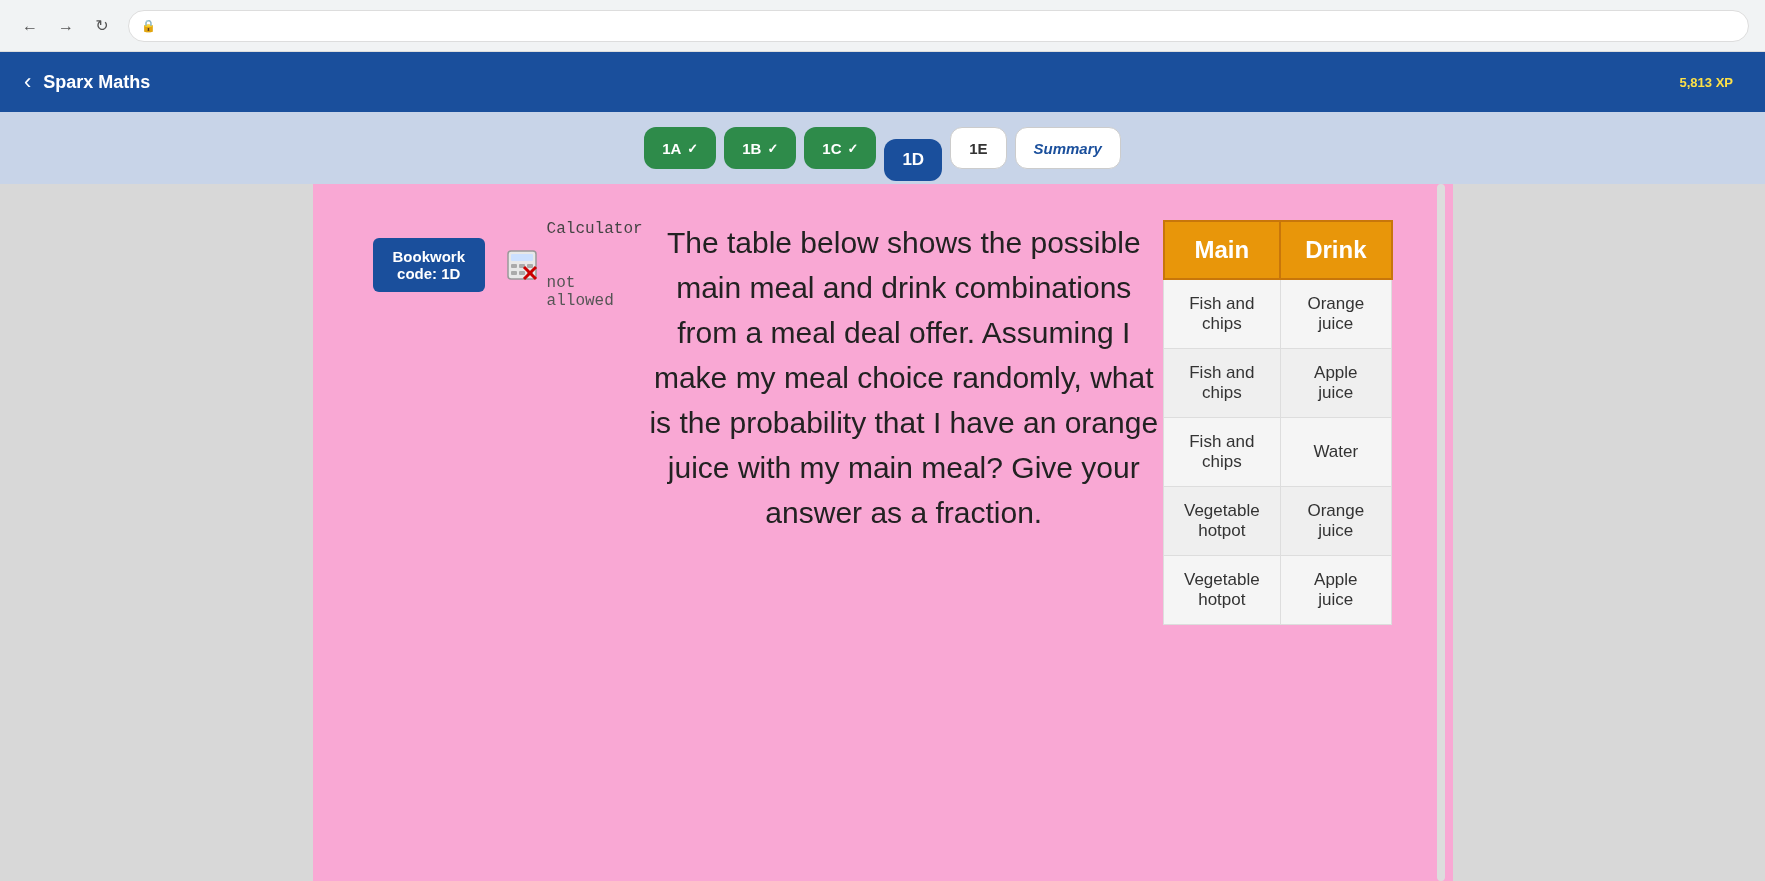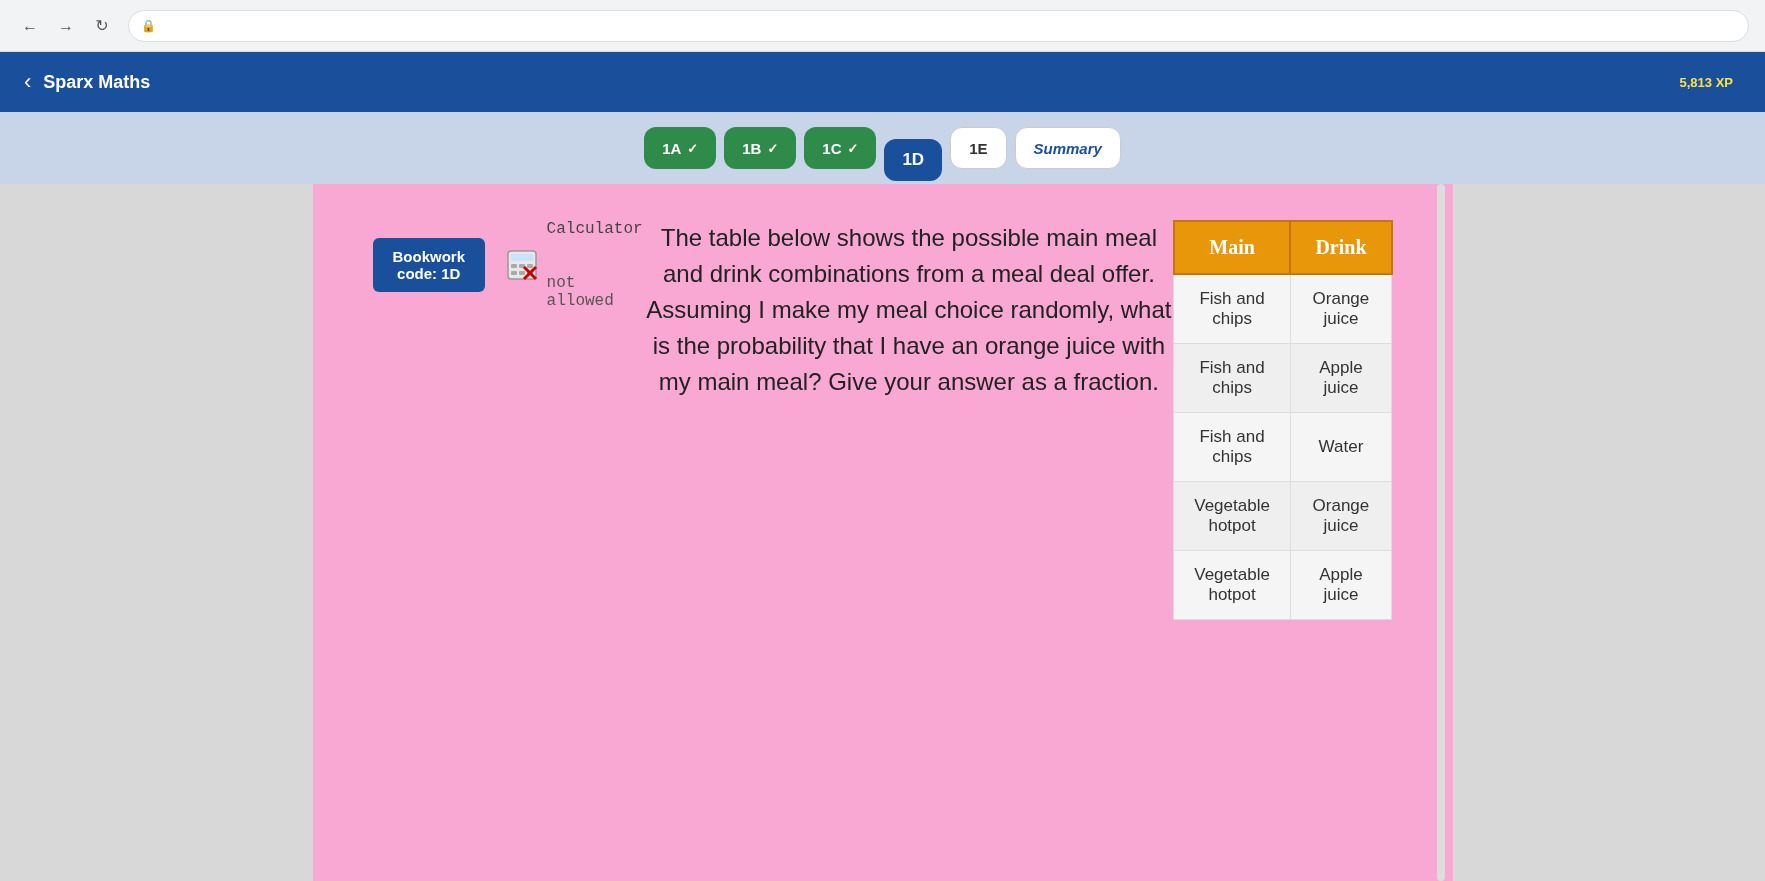--- a/index.html
+++ b/index.html
@@ -235,43 +235,42 @@
     }
 
     .calc-text .not-allowed {
       color: #555;
       margin-top: 36px;
     }
 
     
     .question-text {
       text-align: center;
-      font-size: 24px;
+      font-size: 30px;
       color: #222;
       line-height: 1.5;
       margin-bottom: 40px;
       max-width: 1000px;
     }
 
     
     .meal-table {
       border-collapse: collapse;
       width: 340px;
       margin: 0 auto;
     }
 
     .meal-table th {
       background: #e8960a;
       color: white;
-      font-size: 20px;
+      font-size: 24px;
       font-weight: bold;
       padding: 14px 24px;
       text-align: center;
       border: 2px solid #c8760a;
-      font-family: Liberation Serif, serif;
     }
 
     .meal-table th:first-child {
       border-right: 2px solid #c8760a;
     }
 
     .meal-table td {
       background: #f5f5f5;
       color: #333;
       font-size: 17px;

